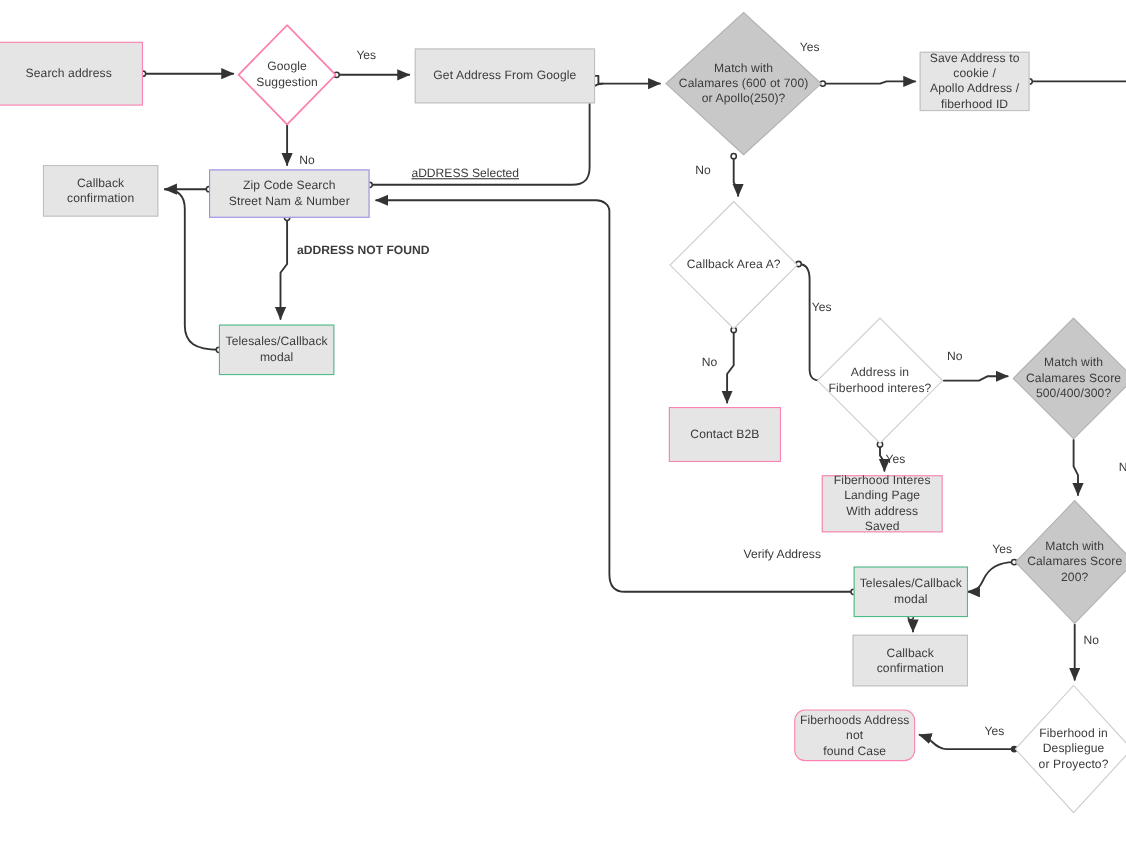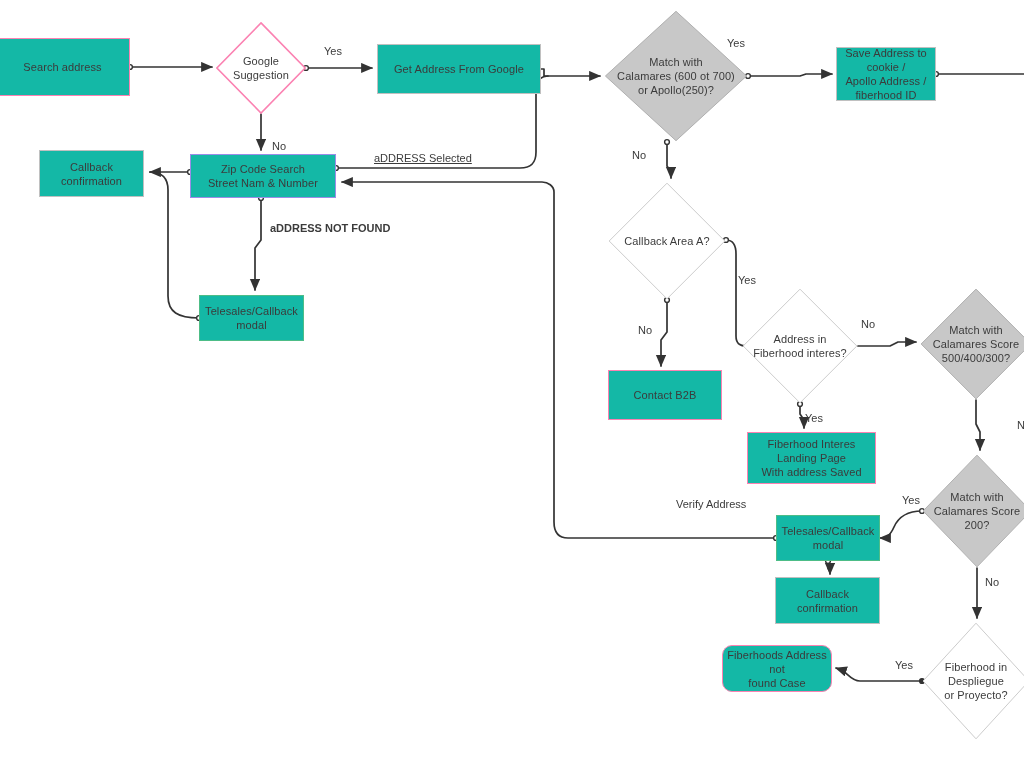--- a/index.html
+++ b/index.html
@@ -40,21 +40,21 @@
     line-height: 14px;
     letter-spacing: 0.1px;
   }
   .node .lbl {
     display: block;
     white-space: pre-line;
     padding: 0 4px;
   }
   
   .rect {
-    background: #14b8a6;
+    background: #e5e5e5;
     border: 1.6px solid #b5b5b5;
   }
   .rect.pink   { border-color: #fb82b2; }
   .rect.green  { border-color: #4dbd87; }
   .rect.purple { border-color: #9b8ce8; }
   .rect.grey   { border-color: #c0c0c0; }
 
   
   .diamond {
     background: transparent;
@@ -175,25 +175,25 @@
   <div class="node rect purple" style="left:190px;top:154px;width:146px;height:44px;">
     <span class="lbl">Zip Code Search
 Street Nam &amp; Number</span>
   </div>
 
   <div class="node rect green" style="left:199px;top:295px;width:105px;height:46px;">
     <span class="lbl">Telesales/Callback
 modal</span>
   </div>
 
-  <div class="node rect pink" style="left:608px;top:370px;width:114px;height:50px;">
+  <div class="node rect pink" style="left:608px;top:370px;width:102px;height:50px;">
     <span class="lbl">Contact B2B</span>
   </div>
 
-  <div class="node rect pink" style="left:747px;top:432px;width:129px;height:52px;">
+  <div class="node rect pink" style="left:747px;top:432px;width:110px;height:52px;">
     <span class="lbl">Fiberhood  Interes
 Landing Page
 With address Saved</span>
   </div>
 
   <div class="node rect green" style="left:776px;top:515px;width:104px;height:46px;">
     <span class="lbl">Telesales/Callback
 modal</span>
   </div>
 

